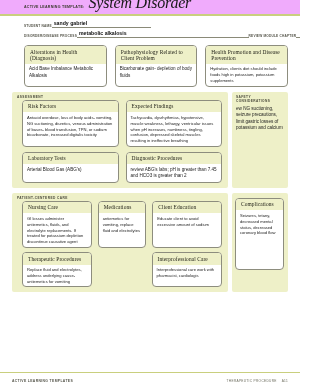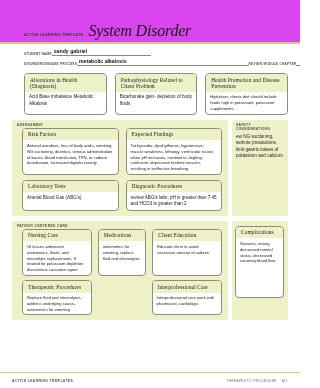--- a/index.html
+++ b/index.html
@@ -11,22 +11,22 @@
     width: 300px;
     height: 388px;
     font-family: "Liberation Sans", sans-serif;
     color: #231f20;
     overflow: hidden;
     position: relative;
   }
 
   
   .masthead {
-    height: 44px;
-    background: #d946ef;
+    height: 16px;
+    background: #f0abfc;
     border-bottom: 2px solid #c9cf7e;
     display: flex;
     align-items: flex-end;
     padding: 0 0 3px 24px;
     box-sizing: border-box;
   }
   .masthead-kicker {
     font-size: 3.6px;
     letter-spacing: 0.25px;
     font-weight: bold;

